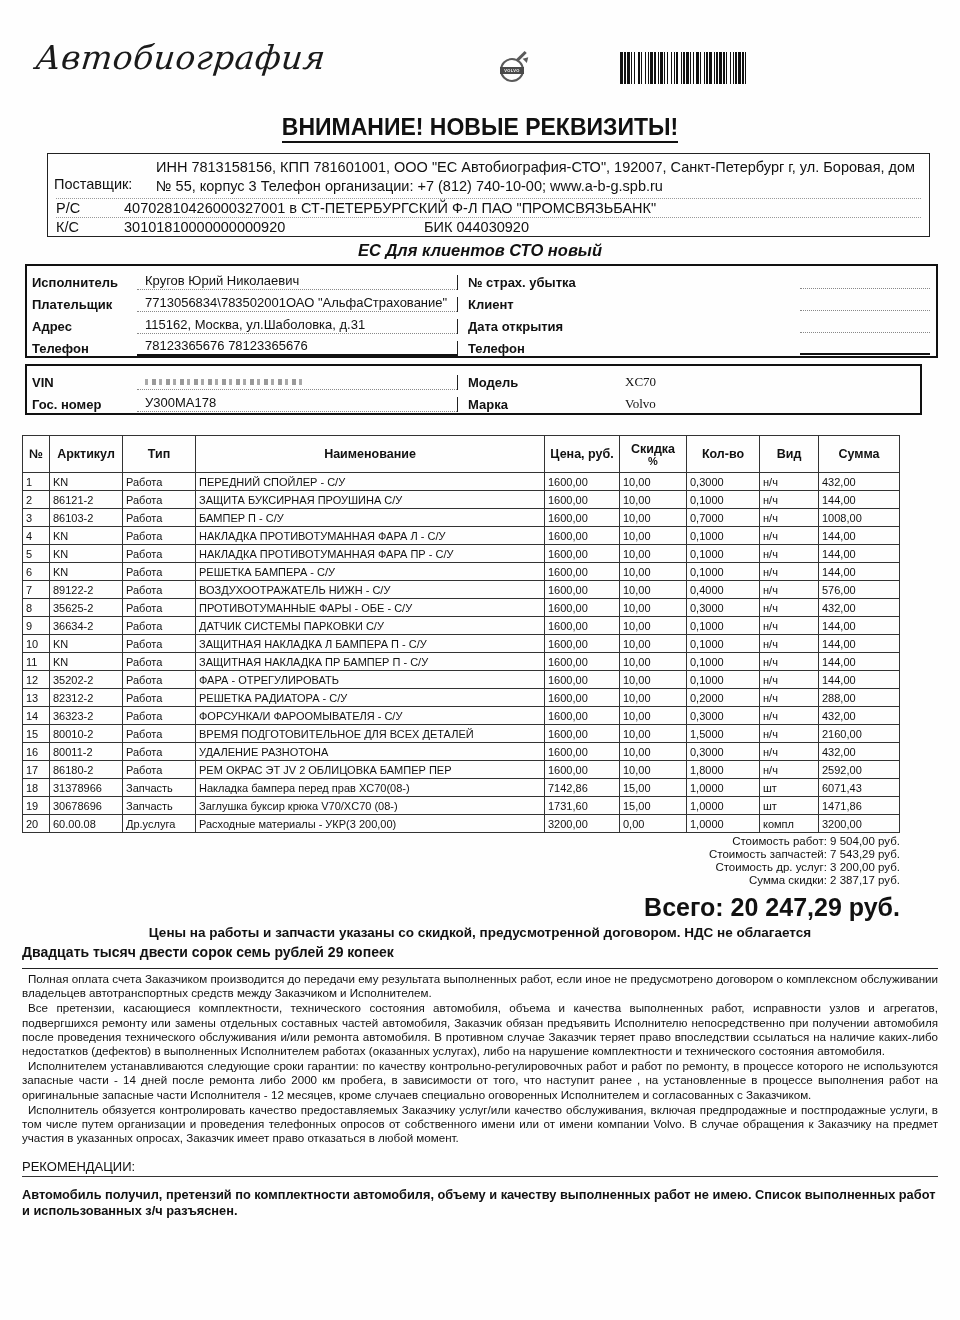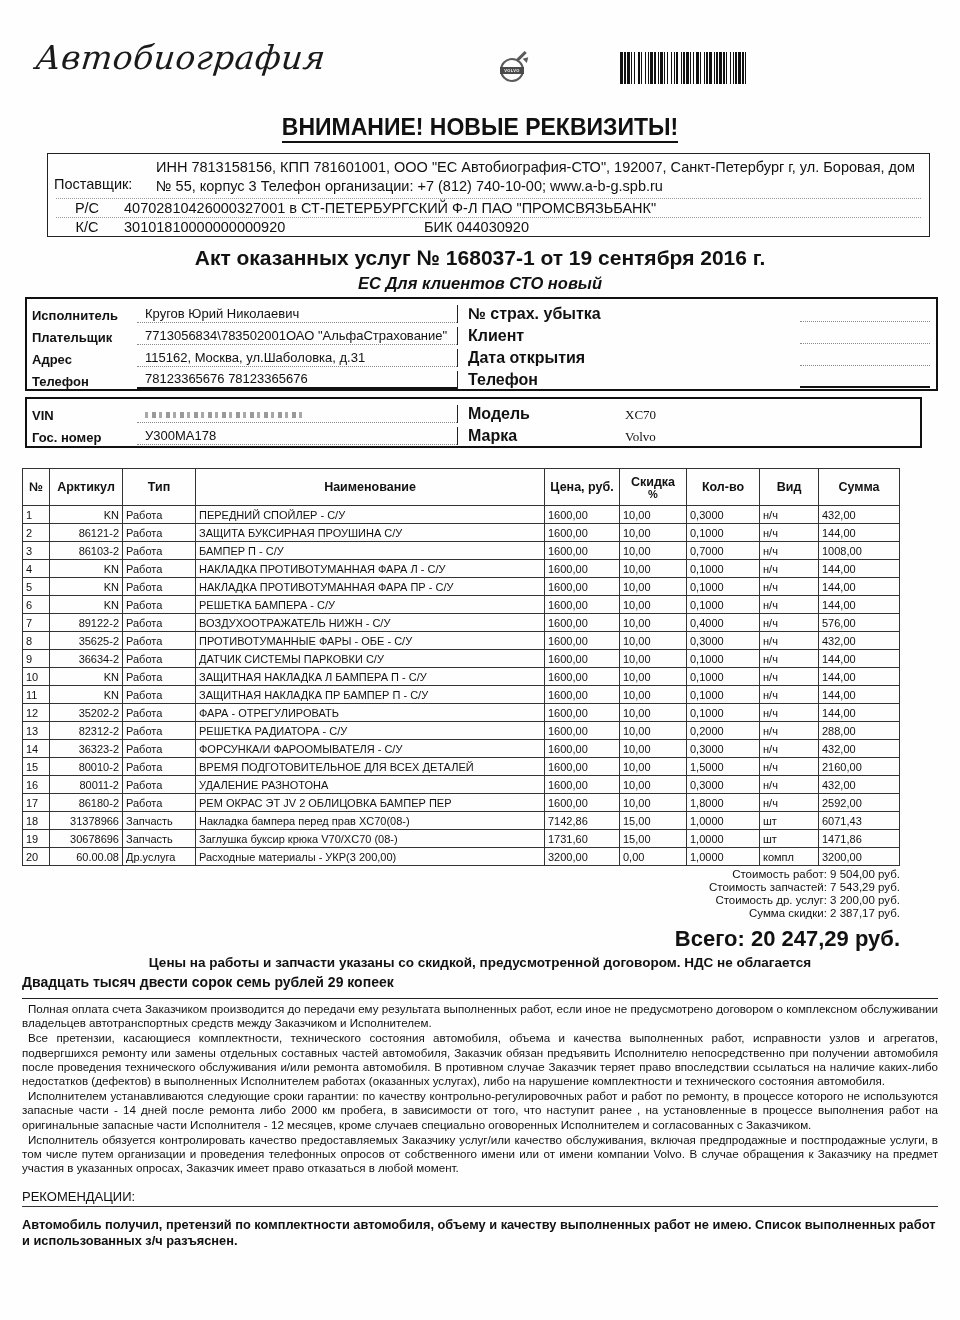--- a/index.html
+++ b/index.html
@@ -138,21 +138,21 @@
   .bank-row {
     display: flex;
     font-size: 14.5px;
     border-top: 1px dotted #999;
     padding: 1px 0 1px 0;
     margin: 0 8px 0 8px;
   }
   .bank-row .k {
     width: 62px;
     flex: 0 0 62px;
-    text-align: center;
+    text-align: left;
     padding-right: 6px;
   }
   .bank-row .v { flex: 1; }
   .bank-row .v2 { width: 300px; }
 
   
   .doc-title {
     text-align: center;
     font-size: 21px;
     font-weight: bold;
@@ -191,21 +191,21 @@
     font-size: 13px;
     border-bottom: 1px dotted #888;
     padding-left: 8px;
     padding-bottom: 1px;
     box-sizing: border-box;
     white-space: nowrap;
     overflow: hidden;
   }
   .prow .lbl2 {
     flex: 0 0 160px;
-    font-size: 16px;
+    font-size: 13px;
     font-weight: bold;
     padding-left: 10px;
     box-sizing: border-box;
     border-left: 1px solid #222;
   }
   .prow .val2 {
     flex: 1;
     font-size: 13px;
     padding-left: 8px;
     box-sizing: border-box;
@@ -257,41 +257,41 @@
   }
   table.items thead th {
     font-size: 12.5px;
     font-weight: bold;
     text-align: center;
     height: 32px;
     padding: 2px 2px;
   }
   table.items tbody td { height: 15px; }
   .c-num    { width: 20px;  text-align: left; }
-  .c-art    { width: 66px;  text-align: right; }
+  .c-art    { width: 66px;  text-align: left; }
   .c-type   { width: 66px;  text-align: left; }
   .c-name   { text-align: left; }
   .c-price  { width: 68px;  text-align: left; margin-left: 36px; }
   .c-disc   { width: 60px;  text-align: left; }
   .c-qty    { width: 66px;  text-align: left; }
   .c-unit   { width: 52px;  text-align: left; }
   .c-sum    { width: 74px;  text-align: left; }
   .disc-head small { display:block; font-size: 11px; line-height: 11px; }
 
   
   .totals {
     margin: 2px 60px 0 0;
     text-align: right;
     font-size: 11.5px;
     line-height: 13px;
   }
   .grand {
     margin: 6px 60px 0 0;
     text-align: right;
-    font-size: 22px;
+    font-size: 25px;
     font-weight: bold;
   }
   .disclaimer-center {
     text-align: center;
     font-size: 13.5px;
     font-weight: bold;
     margin-top: 3px;
     padding: 0 40px;
   }
   .amount-words {
@@ -437,21 +437,20 @@
       <div class="k">Р/С</div>
       <div class="v">40702810426000327001 в СТ-ПЕТЕРБУРГСКИЙ Ф-Л ПАО "ПРОМСВЯЗЬБАНК"</div>
     </div>
     <div class="bank-row">
       <div class="k">К/С</div>
       <div class="v2">30101810000000000920</div>
       <div class="v">БИК 044030920</div>
     </div>
   </div>
 
-  <div class="doc-title">Акт оказанных услуг № 168037-1 от 19 сентября 2016 г.</div>
   <div class="doc-subtitle">ЕС Для клиентов СТО новый</div>
 
   <div class="party-box" id="party-box">
       <div class="prow">
         <div class="lbl">Исполнитель</div>
         <div class="val">Кругов Юрий Николаевич</div>
         <div class="lbl2">№ страх. убытка</div>
         <div class="val2">
           <span class="underline"></span>
         </div>

